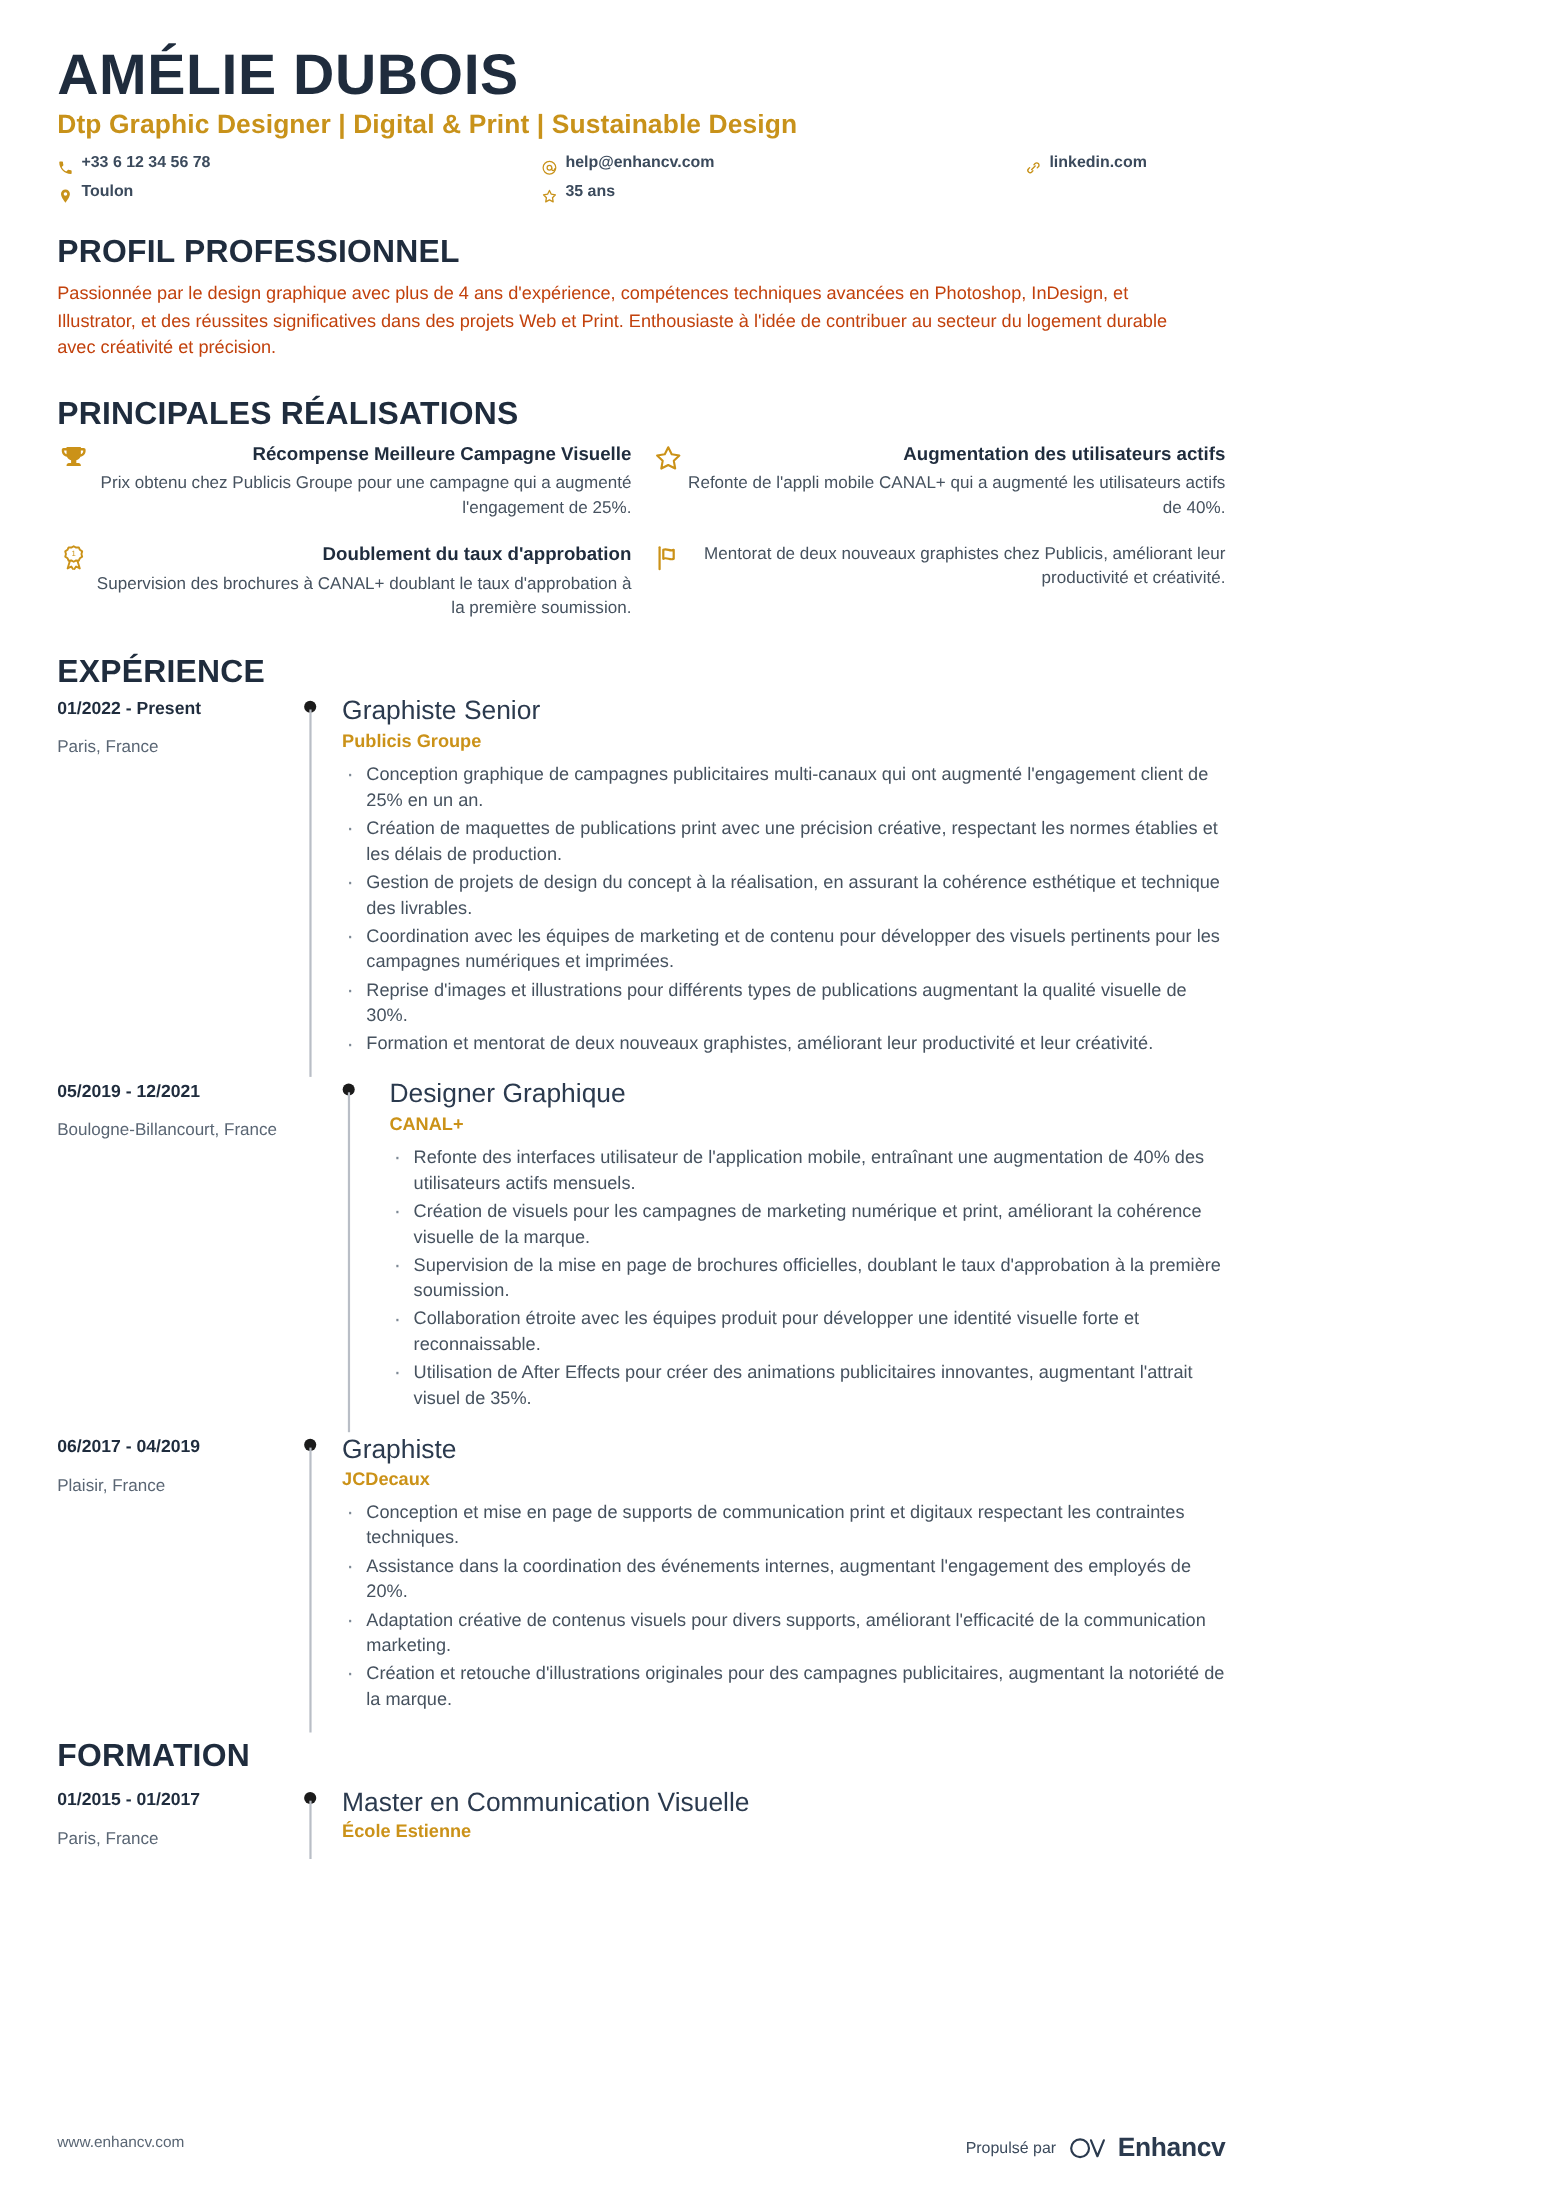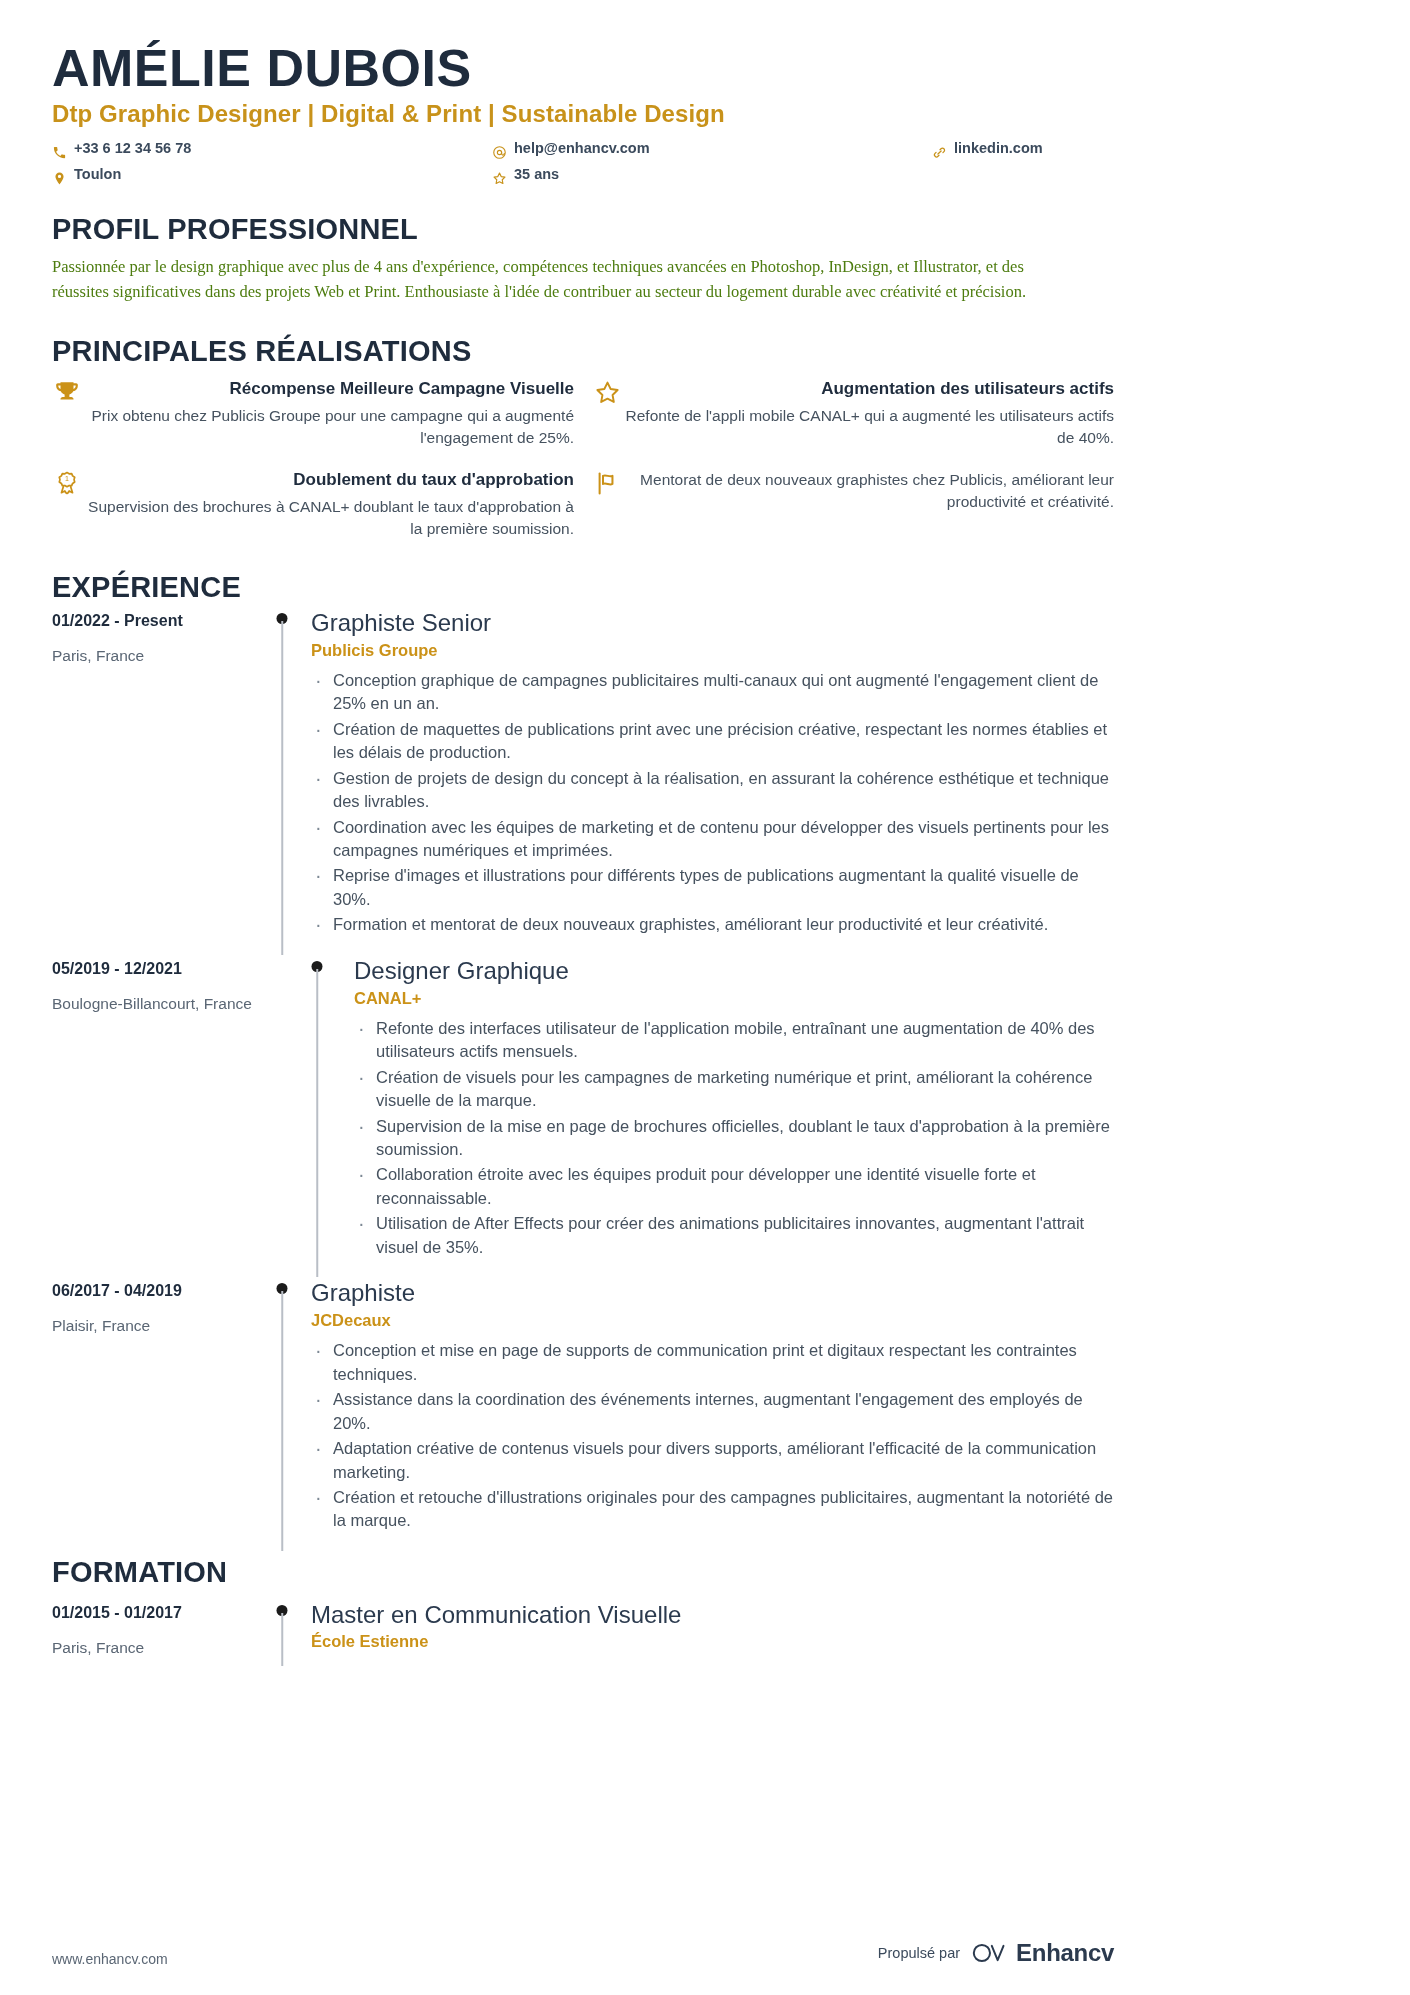--- a/index.html
+++ b/index.html
@@ -70,24 +70,23 @@
     letter-spacing: 0.2px;
     line-height: 1.2;
     margin-bottom: 9px;
   }
   .section { margin-bottom: 4px; }
 
   
   .summary {
     font-size: 16.5px;
     line-height: 1.48;
-    color: #4d7c0f;
+    color: #c2410c;
     max-width: 1015px;
     margin-bottom: 30px;
-    font-family: Liberation Serif, serif;
   }
 
   
   .ach-grid {
     display: grid;
     grid-template-columns: 1fr 1fr;
     column-gap: 18px;
     row-gap: 20px;
     margin-bottom: 30px;
   }
@@ -215,21 +214,21 @@
   .edu-entry .entry-right { padding-bottom: 6px; }
   .edu-entry .entry-role { margin-bottom: 0px; }
 
   
   .footer {
     position: absolute;
     left: 52px;
     right: 52px;
     bottom: 28px;
     display: flex;
-    align-items: flex-end;
+    align-items: flex-start;
     justify-content: space-between;
   }
   .footer-url {
     font-size: 14px;
     color: #5a6674;
   }
   .footer-right {
     display: flex;
     align-items: center;
     gap: 12px;

